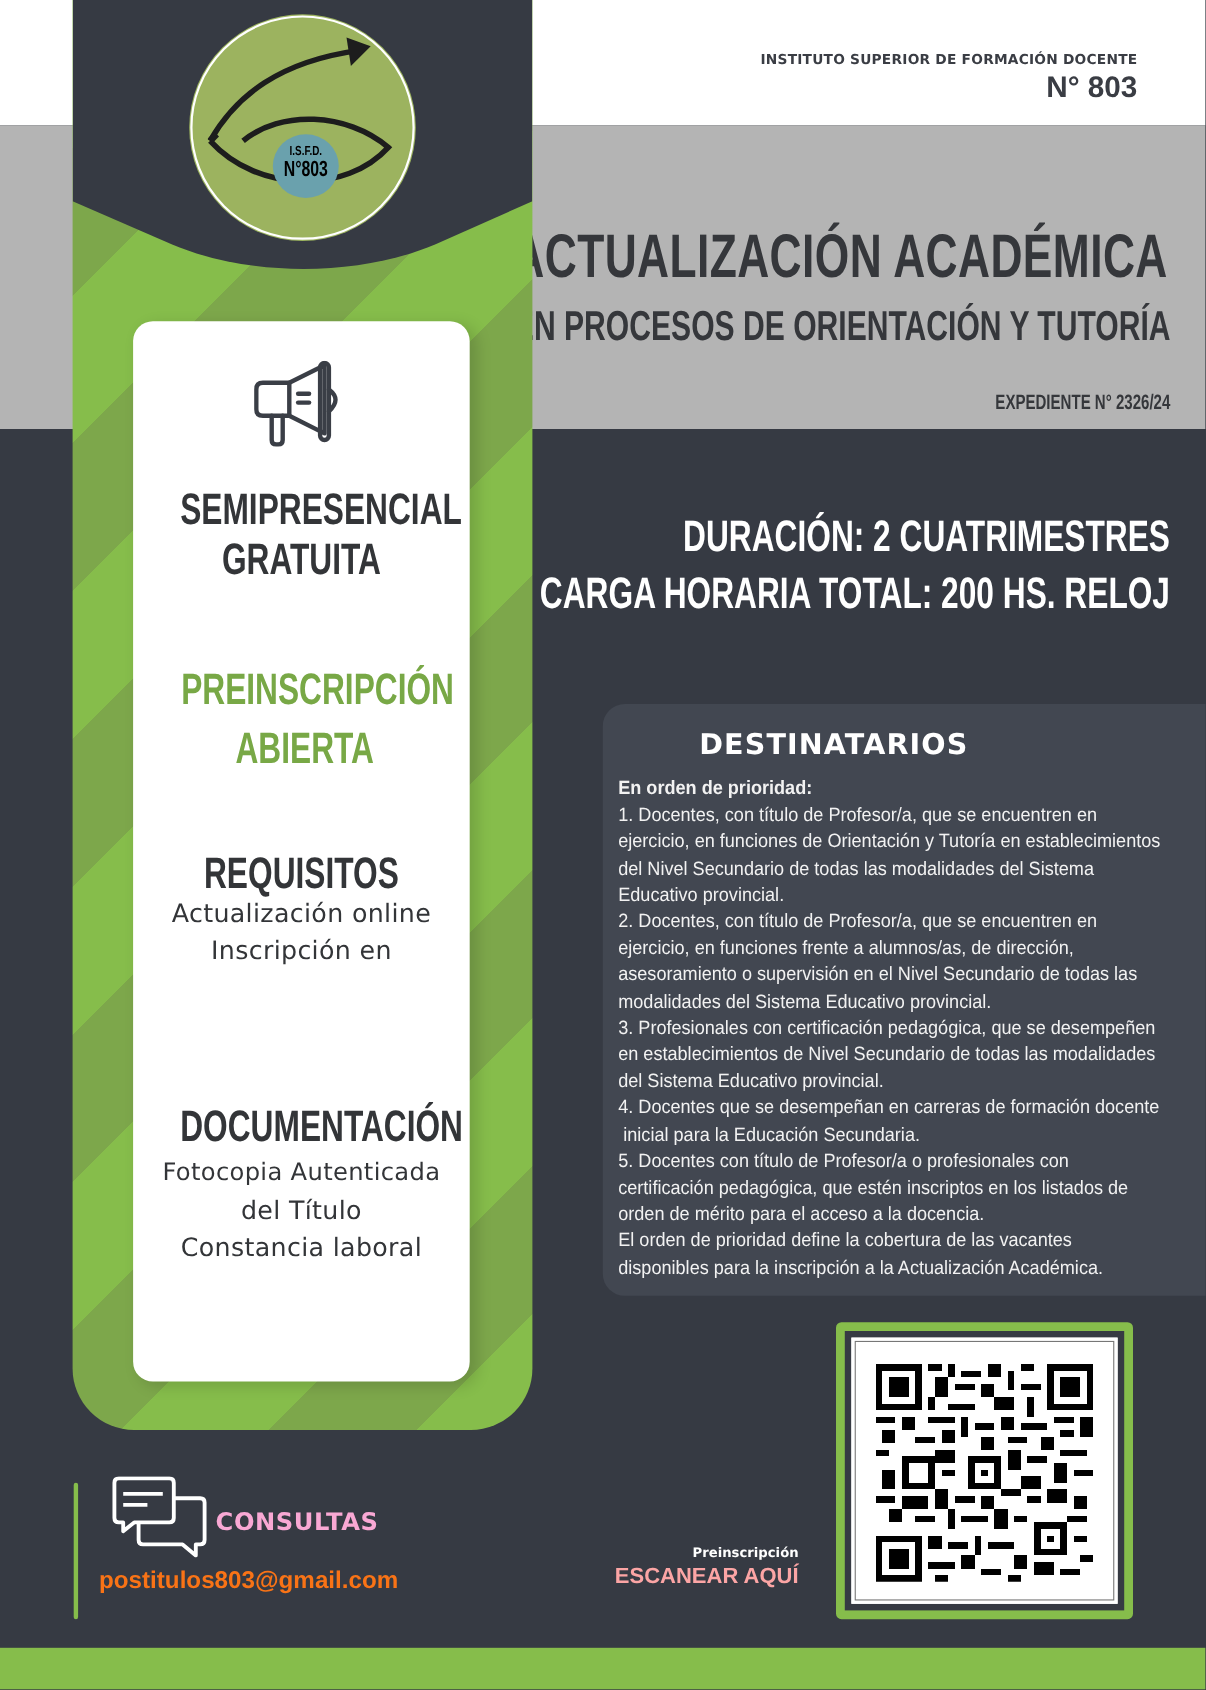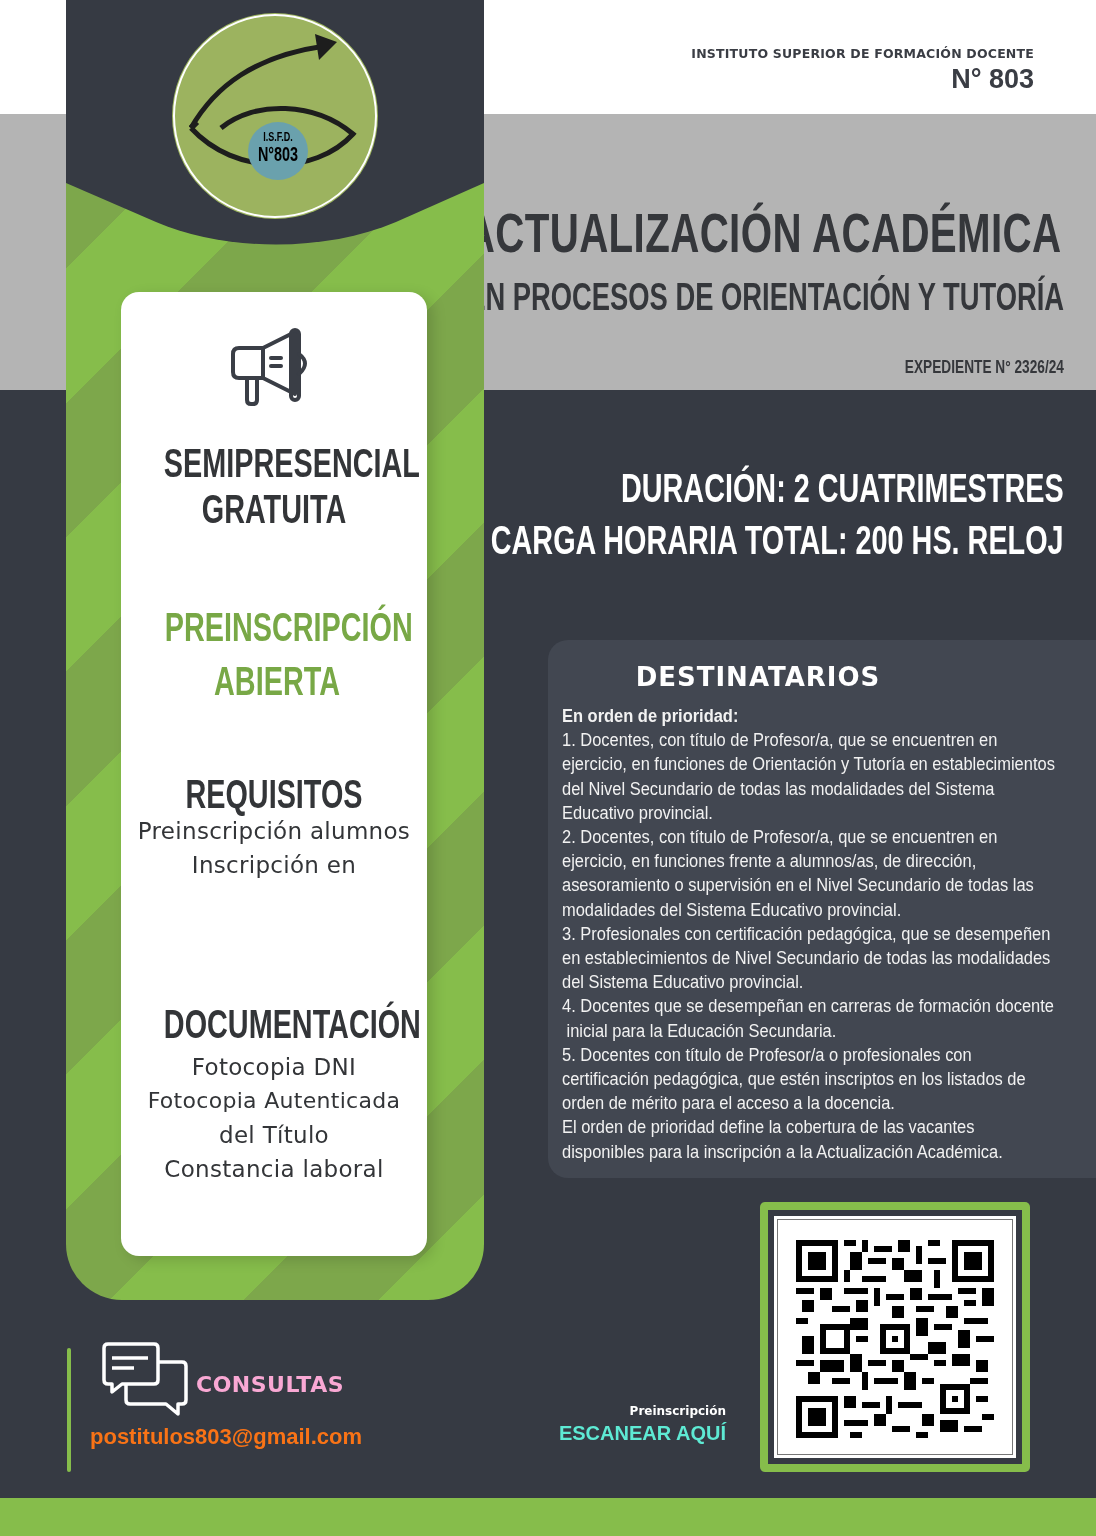--- a/index.html
+++ b/index.html
@@ -161,21 +161,21 @@
 
   
   .scan-small {
     position: absolute; right: 370px; top: 1404px;
     font-family: "DejaVu Sans", sans-serif; font-weight: bold; font-size: 12px;
     color: #ffffff; text-align: right;
   }
   .scan-big {
     position: absolute; right: 370px; top: 1422px;
     font-family: "Liberation Sans", sans-serif; font-weight: bold; font-size: 20px;
-    color: #5eead4; text-align: right;
+    color: #fca5a5; text-align: right;
   }
   .qr-frame {
     position: absolute; left: 760px; top: 1202px; width: 270px; height: 270px;
     background: #86bd4b; border-radius: 5px; padding: 8px;
   }
   .qr-inner {
     width: 254px; height: 254px; background: #363a43; padding: 6px;
   }
   .qr-white {
     width: 242px; height: 242px; background: #ffffff;
@@ -239,26 +239,25 @@
   <div class="cond card-modal">
     <div>SEMIPRESENCIAL</div>
     <div>GRATUITA</div>
   </div>
   <div class="cond card-preins">
     <div>PREINSCRIPCIÓN</div>
     <div>ABIERTA</div>
   </div>
   <div class="cond card-h card-req-h">REQUISITOS</div>
   <div class="card-list card-req">
-    <div>Preinscripción alumnos</div>
+    <div>Actualización online</div>
     <div>Inscripción en</div>
   </div>
   <div class="cond card-h card-doc-h">DOCUMENTACIÓN</div>
   <div class="card-list card-doc">
-    <div>Fotocopia DNI</div>
     <div class="small">Fotocopia Autenticada</div>
     <div>del Título</div>
     <div>Constancia laboral</div>
   </div>
 </div>
 
 <div class="dest">
   <div class="dest-title">DESTINATARIOS</div>
   <div class="dest-body">
     <div class="lead">En orden de prioridad:</div>

